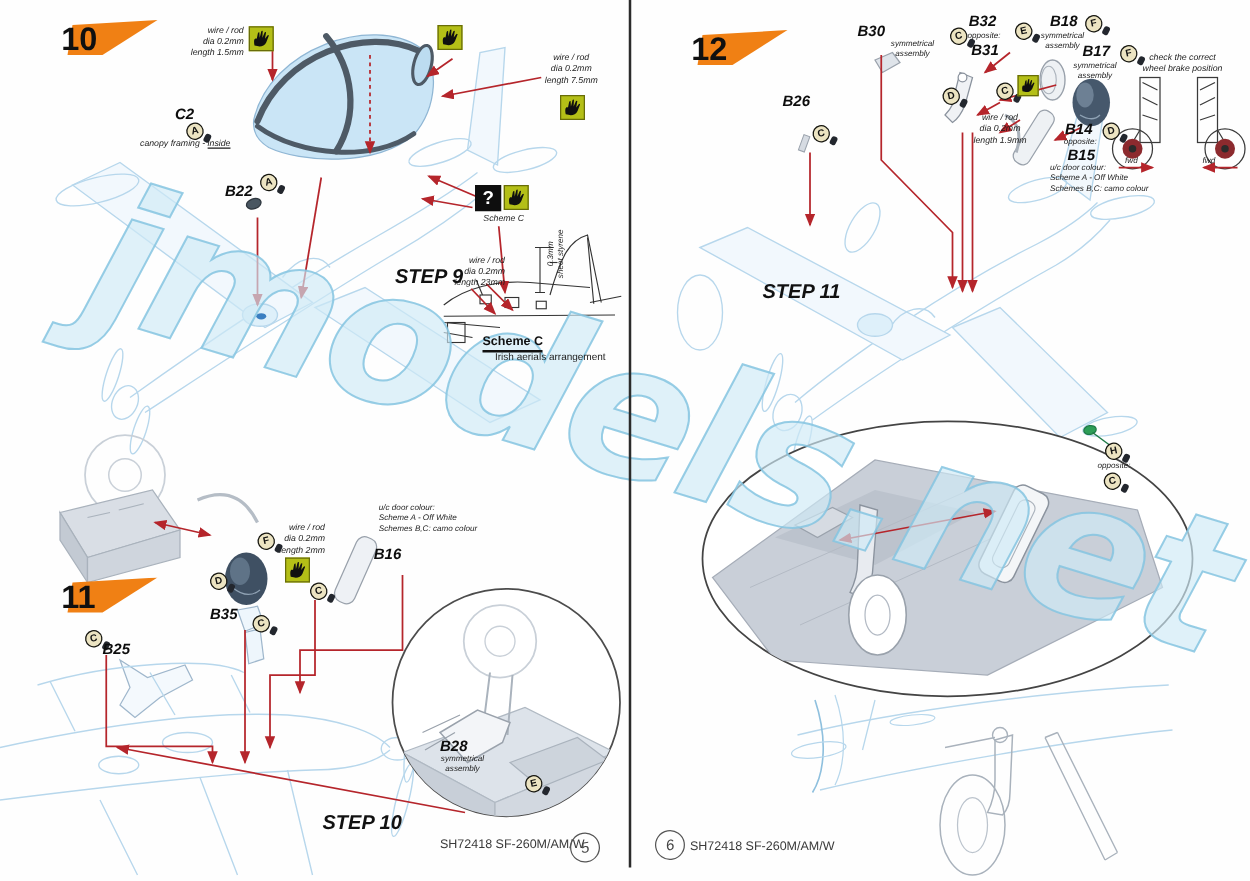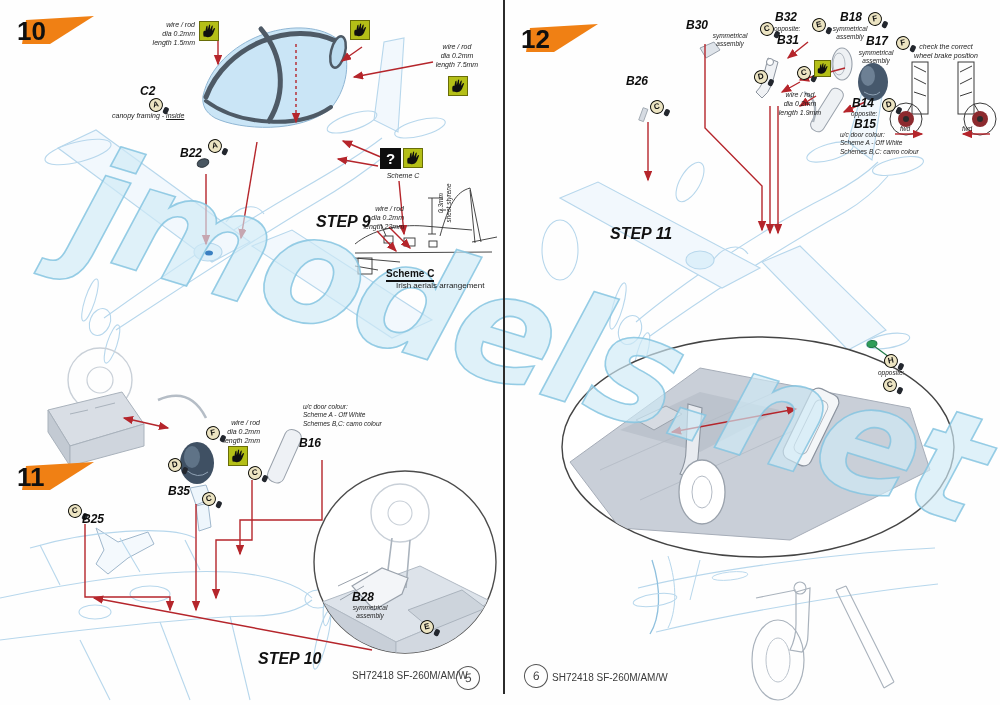--- a/index.html
+++ b/index.html
@@ -15,21 +15,21 @@
   .steplabel{font-style:italic;font-weight:bold;font-size:16px;color:#111;}
   .badge{width:12px;height:12px;border:1.5px solid #15150f;border-radius:50%;background:#ece4c2;
          font-weight:bold;font-size:8px;line-height:12px;text-align:center;color:#111;
          transform:rotate(-12deg);}
   .badge::after{content:"";position:absolute;width:5px;height:7px;background:#23272e;
          border-radius:2px;right:-5px;bottom:-5px;transform:rotate(38deg);}
   .hand{width:20px;height:20px;background:#b4bf17;border:1px solid #686d08;box-sizing:border-box;}
   .hand.sm{width:17px;height:17px;}
   .qicon{width:21px;height:21px;background:#0e0e0e;color:#fff;font-weight:bold;font-size:15px;
          line-height:21px;text-align:center;}
-  .banner{width:82px;height:30px;}
+  .banner{width:82px;height:30px;margin-left:32px;}
   .banner .num{position:absolute;left:3px;top:0;font-weight:bold;font-size:26px;line-height:30px;color:#101010;}
   .banner svg{position:absolute;left:0;top:0;}
   .schemeTitle{font-weight:bold;font-size:10px;color:#111;border-bottom:2.5px solid #111;padding-bottom:1px;}
   .schemeSub{font-size:8px;color:#222;}
   .pagecode{font-size:10px;color:#3a3a3a;}
   .pagecircle{width:22px;height:22px;border:1.5px solid #555;border-radius:50%;
          font-style:italic;font-size:12px;line-height:22px;text-align:center;color:#444;transform:rotate(-10deg);}
   .rot90{transform:rotate(-90deg);transform-origin:left top;}
   .divider{position:absolute;z-index:2;left:503px;top:0;width:1.5px;height:694px;background:#2b2b2b;}
   .u{text-decoration:underline;}

